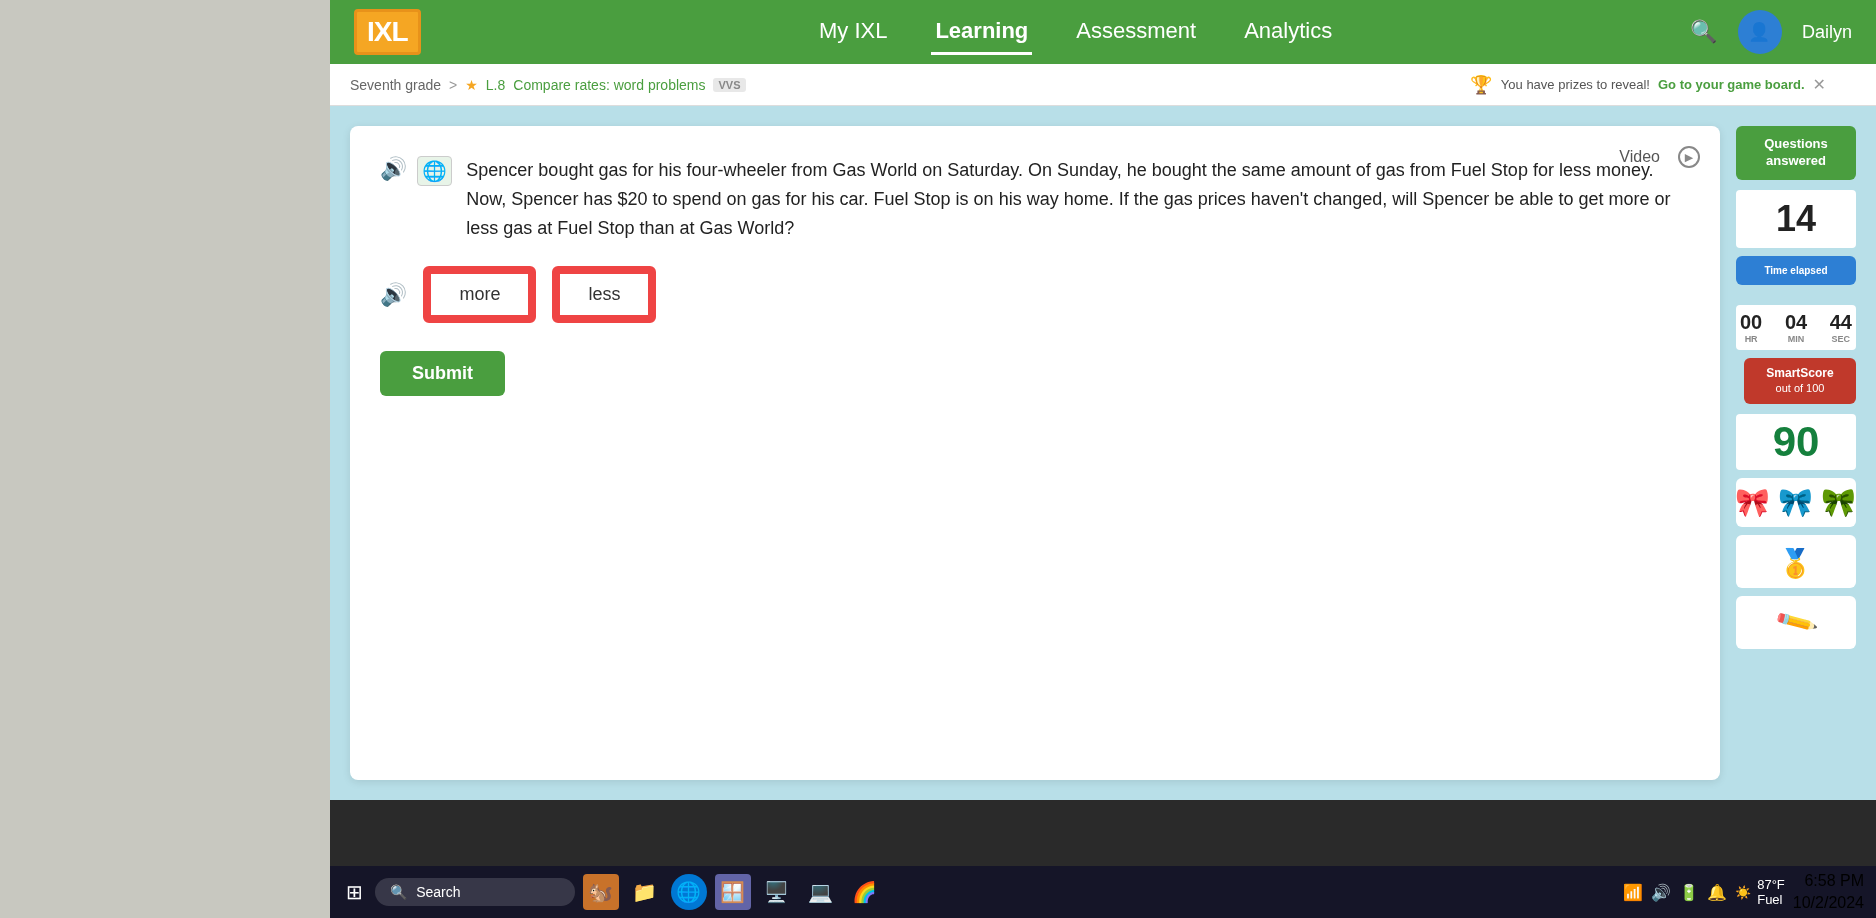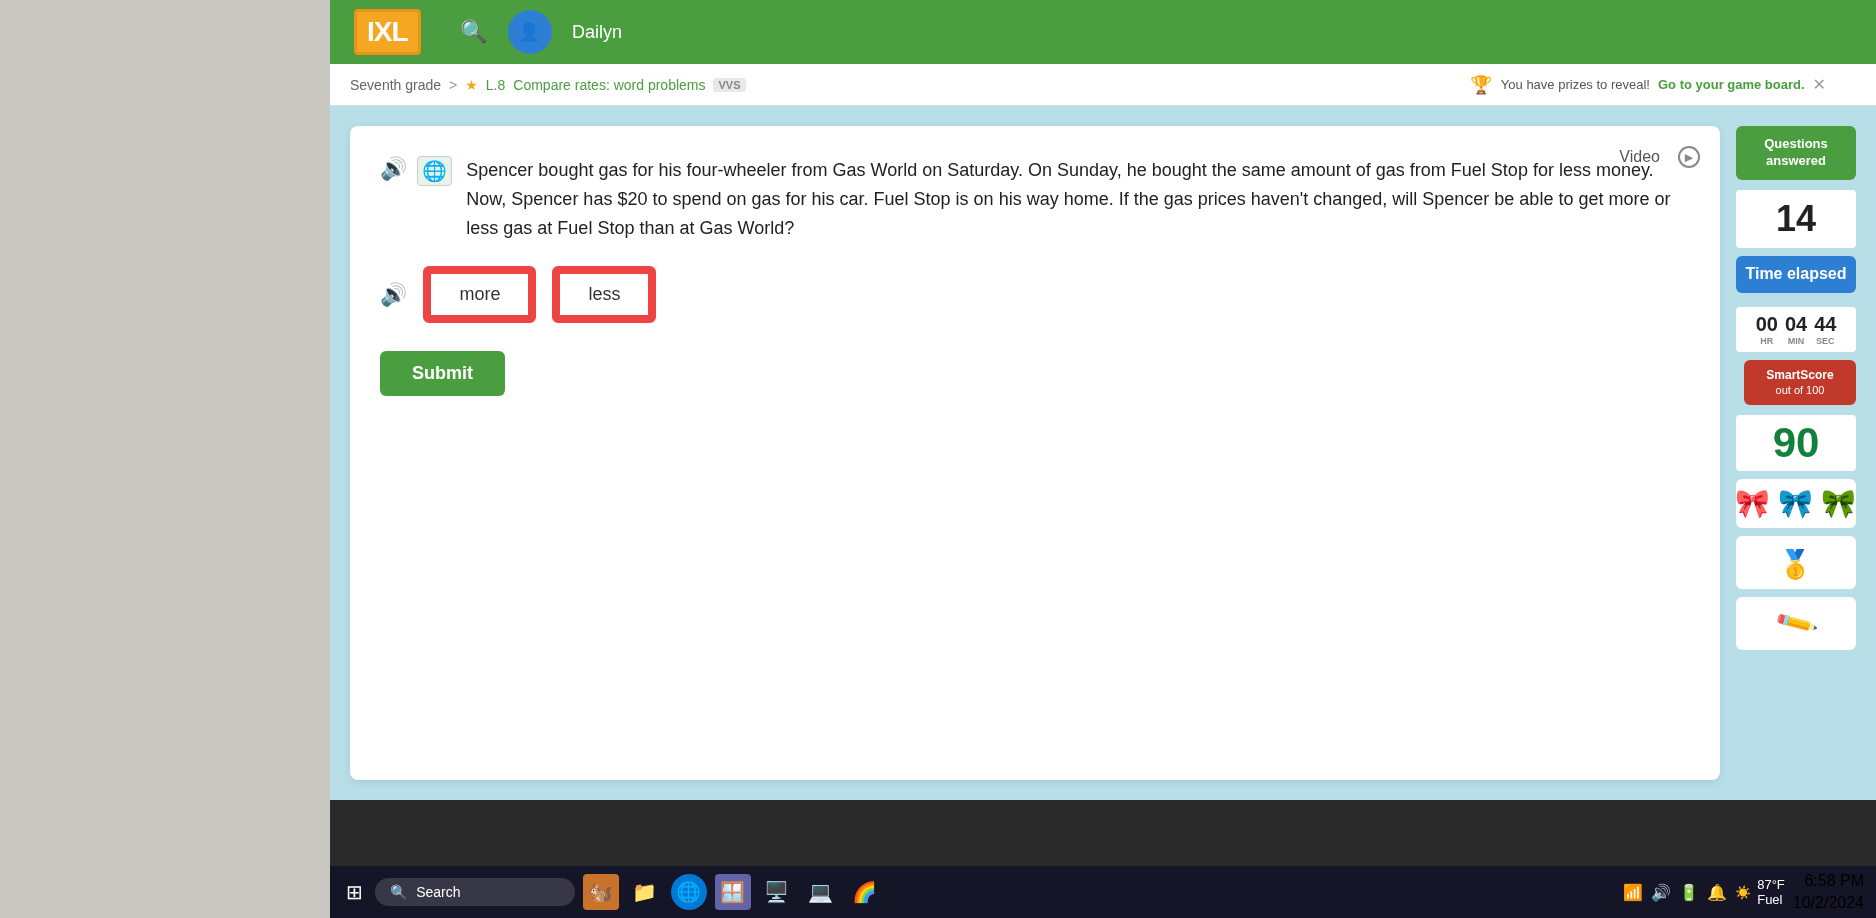--- a/index.html
+++ b/index.html
@@ -282,29 +282,29 @@
       padding: 8px 4px;
       margin-top: 2px;
     }
 
     .time-elapsed-box {
       background: #2d7fd4;
       color: white;
       border-radius: 6px;
       padding: 8px;
       text-align: center;
-      font-size: 16px;
+      font-size: 10px;
       font-weight: 700;
       line-height: 1.3;
     }
     .time-display {
       display: flex;
-      justify-content: center;
+      justify-content: space-between;
       gap: 7px;
-      margin-top: 6px;
+      margin-top: 12px;
       background: white;
       border-radius: 4px;
       padding: 6px 4px;
     }
     .time-unit {
       display: flex;
       flex-direction: column;
       align-items: center;
     }
     .time-value {
@@ -444,20 +444,26 @@
   </style>
 </head>
 <body>
 
 <div class="desk-left"></div>
 
 <div class="browser">
 
   <nav class="nav">
     <div class="nav-logo">IXL</div>
+    <div class="nav-links">
+      <span class="nav-link">My IXL</span>
+      <span class="nav-link active">Learning</span>
+      <span class="nav-link">Assessment</span>
+      <span class="nav-link">Analytics</span>
+    </div>
     <div class="nav-right">
       <span class="nav-search-icon">🔍</span>
       <div class="nav-avatar">👤</div>
       <span class="nav-username">Dailyn</span>
     </div>
   </nav>
 
   <div class="breadcrumb-bar">
     <span class="breadcrumb-text">Seventh grade</span>
     <span class="breadcrumb-sep">&gt;</span>

